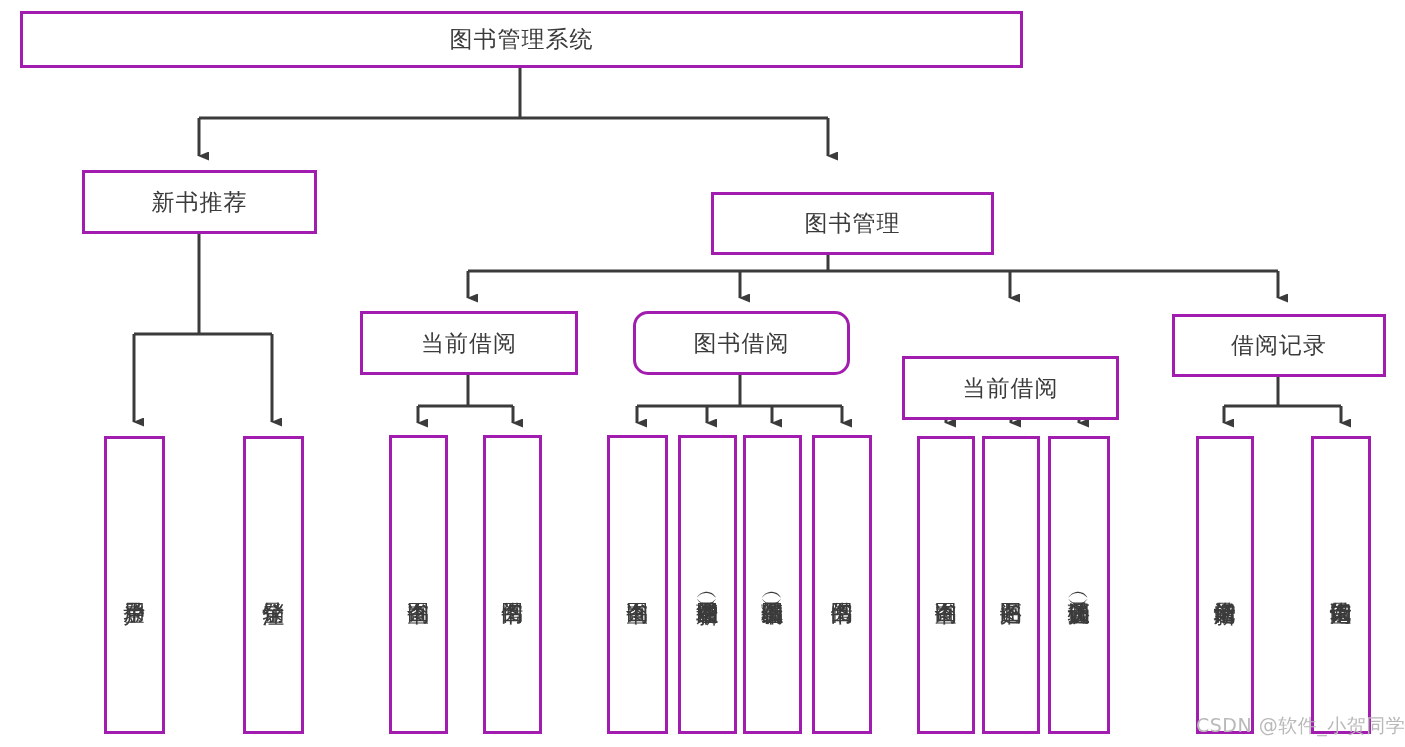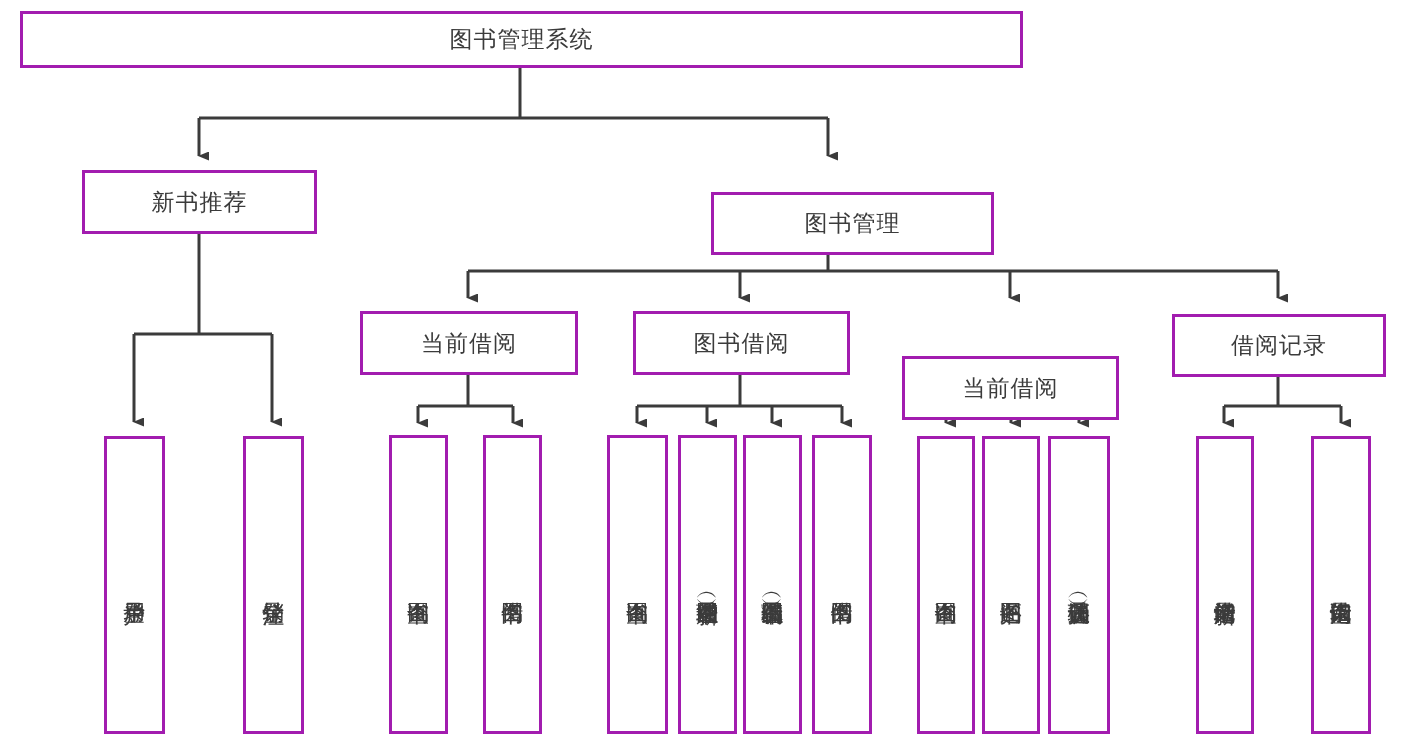--- a/index.html
+++ b/index.html
@@ -133,21 +133,21 @@
   <div class="node" style="left:82px;top:170px;width:235px;height:64px;">
     <span class="node-h">新书推荐</span>
   </div>
   <div class="node" style="left:711px;top:167px;width:283px;height:63px;margin-top:25px;">
     <span class="node-h">图书管理</span>
   </div>
 
   <div class="node" style="left:360px;top:311px;width:218px;height:64px;">
     <span class="node-h">当前借阅</span>
   </div>
-  <div class="node" style="left:633px;top:311px;width:217px;height:64px;">
+  <div class="node" style="left:633px;top:311px;width:217px;height:64px;border-radius:15px;">
     <span class="node-h">图书借阅</span>
   </div>
   <div class="node" style="left:902px;top:313px;width:217px;height:64px;margin-top:43px;">
     <span class="node-h">当前借阅</span>
   </div>
   <div class="node" style="left:1172px;top:314px;width:214px;height:63px;">
     <span class="node-h">借阅记录</span>
   </div>
 
   <div class="node node-leaf" style="left:104px;top:436px;width:61px;height:298px;">
@@ -187,14 +187,15 @@
     <span class="vlabel">确认归还（管理员）</span>
   </div>
 
   <div class="node node-leaf" style="left:1196px;top:436px;width:58px;height:298px;">
     <span class="vlabel">新增借阅记录</span>
   </div>
   <div class="node node-leaf" style="left:1311px;top:436px;width:60px;height:298px;">
     <span class="vlabel">查询借阅记录</span>
   </div>
 
+  <div class="watermark">CSDN @软件_小贺同学</div>
 
 </div>
 
 </body></html>

